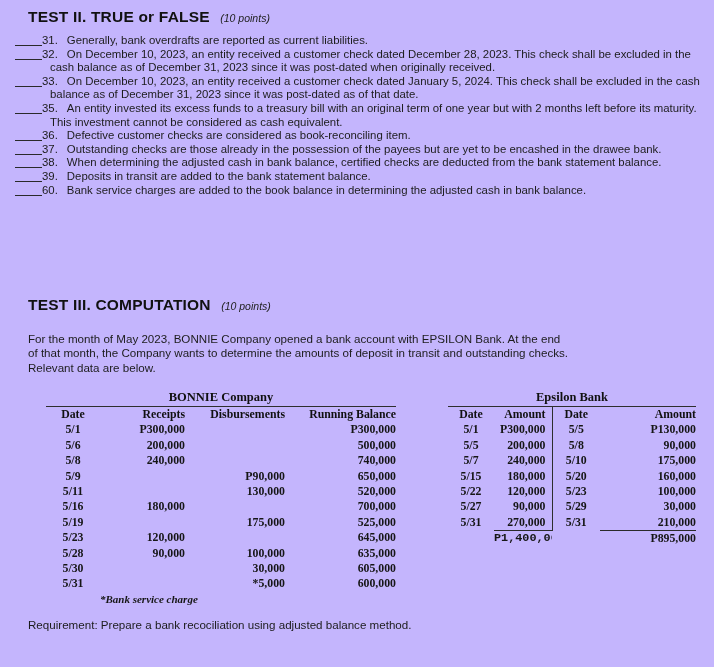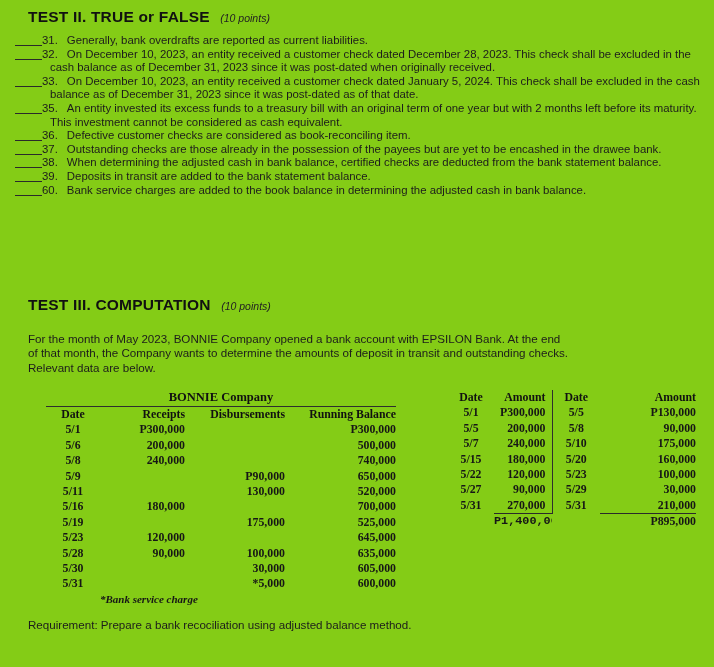--- a/index.html
+++ b/index.html
@@ -1,19 +1,19 @@
 <!DOCTYPE html>
 <html><head>
 <meta charset="utf-8">
 <style>
   html,body{margin:0;padding:0;background:#ffffff;}
   .page{
     position:relative;
     width:714px;height:667px;
-    background:#84cc16;
+    background:#c4b5fd;
     font-family:"Liberation Sans", sans-serif;
     color:#1c1c1c;
     overflow:hidden;
   }
   
   .heading{position:absolute;left:28px;white-space:nowrap;}
   .h-title{font-weight:bold;font-size:15.5px;letter-spacing:.2px;color:#111;}
   .h-points{font-style:italic;font-size:10.5px;margin-left:6px;color:#222;}
   #heading-test2{top:8px;}
   #heading-test3{top:296px;}
@@ -179,20 +179,21 @@
             <td class="c-amt"></td>
             <td class="c-amt">*5,000</td>
             <td class="c-amt">600,000</td>
           </tr>
       </tbody>
     </table>
     <div class="footnote">*Bank service charge</div>
   </div>
 
   <div class="tbl" id="epsilon">
+    <div class="tbl-title">Epsilon Bank</div>
     <table>
       <colgroup>
           <col class="w-d1">
           <col class="w-a1">
           <col class="w-d2">
           <col class="w-a2">
         </colgroup>
       <thead>
         <tr>
           <th class="c-date">Date</th>

